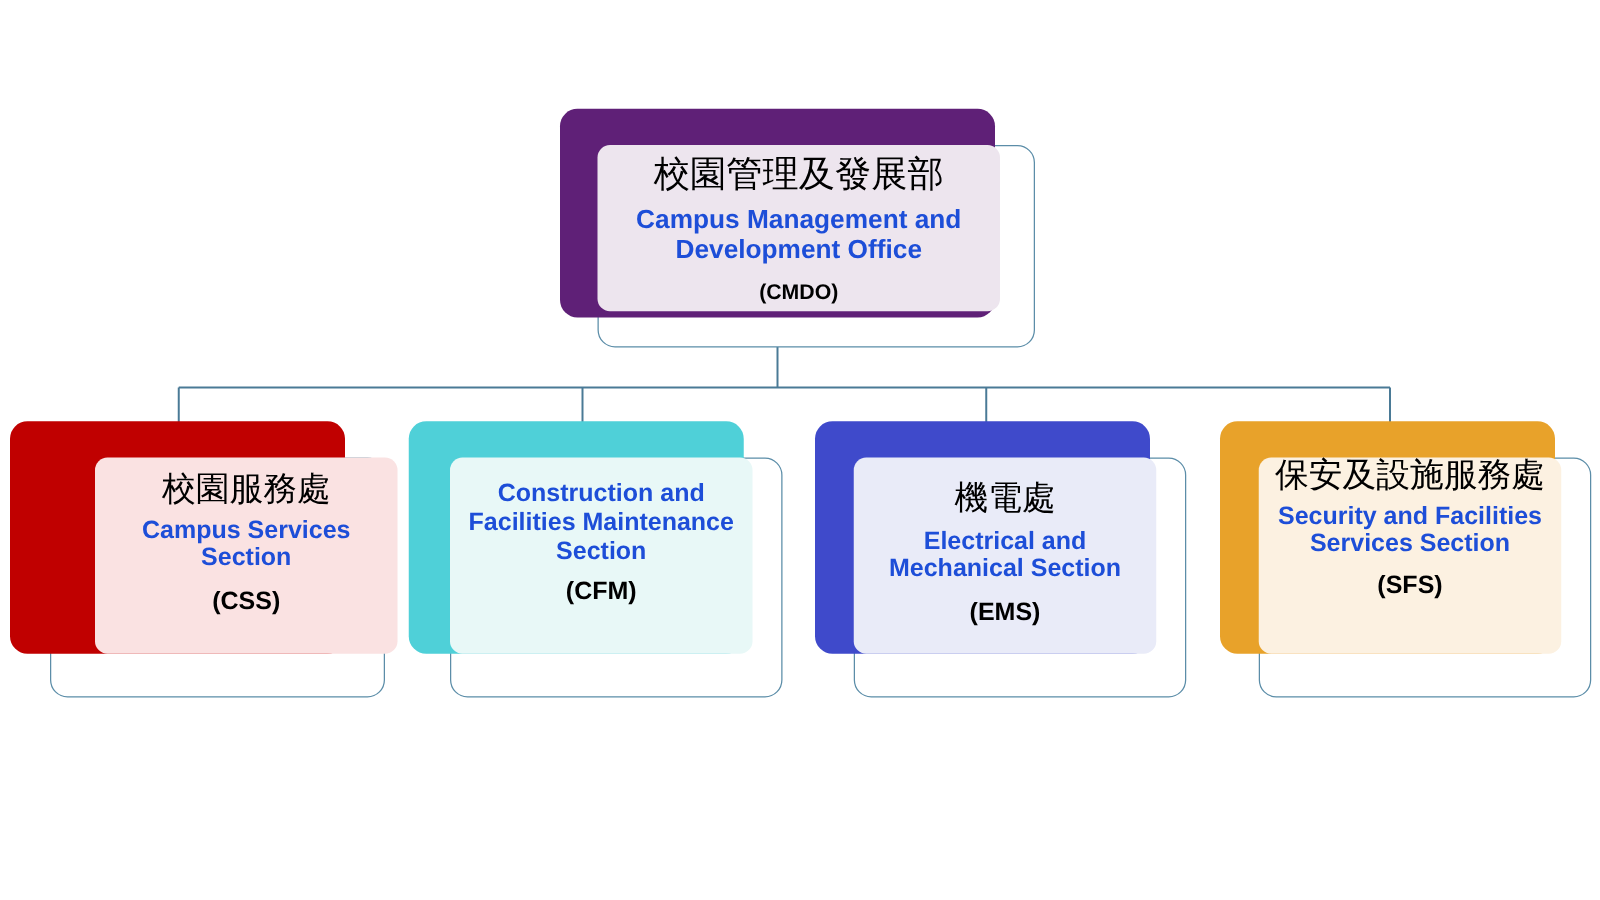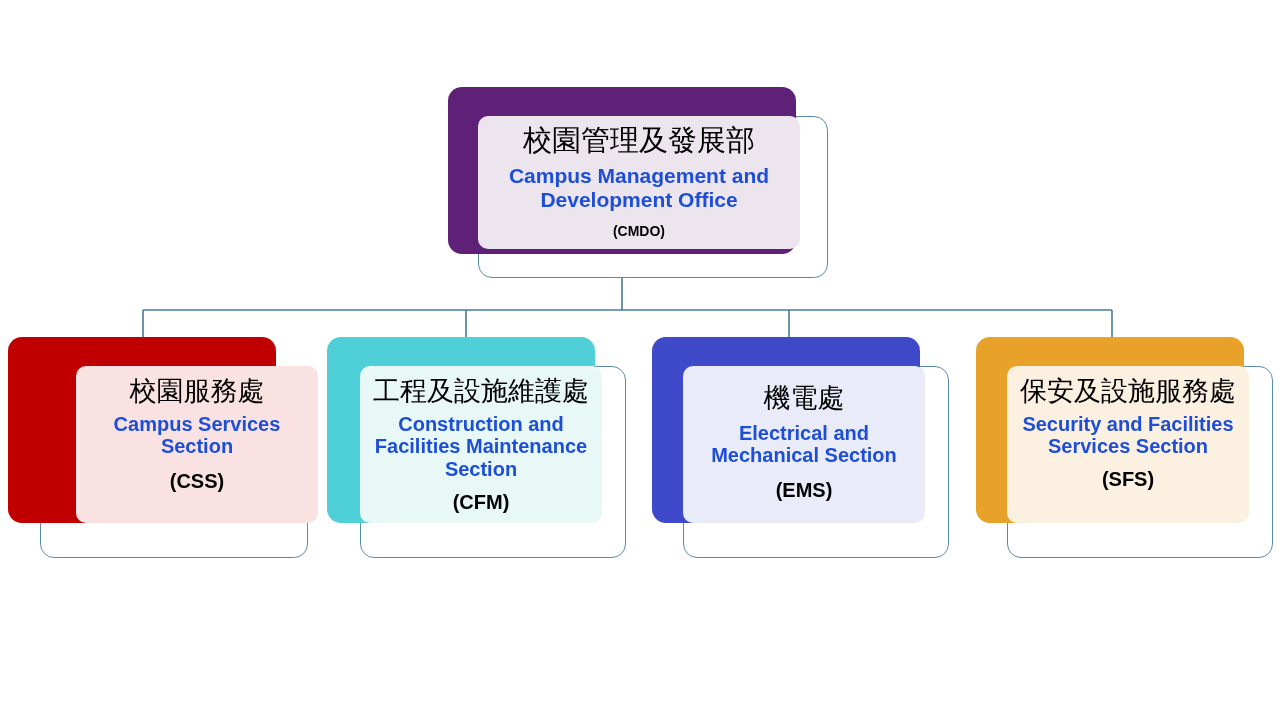--- a/index.html
+++ b/index.html
@@ -82,41 +82,41 @@
     line-height: 1.14;
   }
 
   
   #node-cmdo { left: 0; top: 0; }
   #node-cmdo .node-outline { left: 478px; top: 116px; width: 350px; height: 162px; }
   #node-cmdo .node-back    { left: 448px; top: 87px;  width: 348px; height: 167px; background: #5F2077; }
   #node-cmdo .node-front   { left: 478px; top: 116px; width: 322px; height: 133px; background: #EDE5EE; padding-top: 9px; }
   #node-cmdo .label-zh   { font-size: 29px; }
   #node-cmdo .label-en   { font-size: 21px; margin-top: 8px; }
-  #node-cmdo .label-abbr { font-size: 14px; margin-top: 12px; text-align: center; }
+  #node-cmdo .label-abbr { font-size: 17px; margin-top: 12px; text-align: center; }
 
   
   #node-css .node-outline { left: 40px; top: 366px; width: 268px; height: 192px; }
   #node-css .node-back    { left: 8px;  top: 337px; width: 268px; height: 186px; background: #C00000; }
   #node-css .node-front   { left: 40px; top: 366px; width: 242px; height: 157px; background: #FAE2E2; padding-top: 11px; margin-left: 36px; }
 
   
   #node-cfm .node-outline { left: 360px; top: 366px; width: 266px; height: 192px; }
   #node-cfm .node-back    { left: 327px; top: 337px; width: 268px; height: 186px; background: #4FD0D8; }
   #node-cfm .node-front   { left: 360px; top: 366px; width: 242px; height: 157px; background: #E8F8F7; padding-top: 11px; }
 
   
   #node-ems .node-outline { left: 683px; top: 366px; width: 266px; height: 192px; }
   #node-ems .node-back    { left: 652px; top: 337px; width: 268px; height: 186px; background: #3F4ACB; }
   #node-ems .node-front   { left: 683px; top: 366px; width: 242px; height: 157px; background: #E9EBF8; padding-top: 18px; }
 
   
   #node-sfs .node-outline { left: 1007px; top: 366px; width: 266px; height: 192px; }
   #node-sfs .node-back    { left: 976px;  top: 337px; width: 268px; height: 186px; background: #E8A22A; }
-  #node-sfs .node-front   { left: 1007px; top: 366px; width: 242px; height: 157px; background: #FCF1E1; padding-top: 11px; }
+  #node-sfs .node-front   { left: 1007px; top: 366px; width: 242px; height: 157px; background: #FCF1E1; }
 
   
   .child .label-zh   { font-size: 27px; }
   .child .label-en   { font-size: 20px; margin-top: 7px; }
   .child .label-abbr { font-size: 20px; margin-top: 10px; }
 
   #node-ems .label-en { margin-top: 9px; }
   #node-ems .label-abbr { margin-top: 12px; }
   #node-css .label-abbr { margin-top: 12px; }
 </style>
@@ -154,21 +154,20 @@
       <div class="label-zh">校園服務處</div>
       <div class="label-en">Campus Services Section</div>
       <div class="label-abbr">(CSS)</div>
     </div>
   </div>
 
   <div class="node child" id="node-cfm">
     <div class="node-outline"></div>
     <div class="node-back"></div>
     <div class="node-front">
-      <div class="label-zh">工程及設施維護處</div>
       <div class="label-en">Construction and Facilities Maintenance Section</div>
       <div class="label-abbr">(CFM)</div>
     </div>
   </div>
 
   <div class="node child" id="node-ems">
     <div class="node-outline"></div>
     <div class="node-back"></div>
     <div class="node-front">
       <div class="label-zh">機電處</div>

